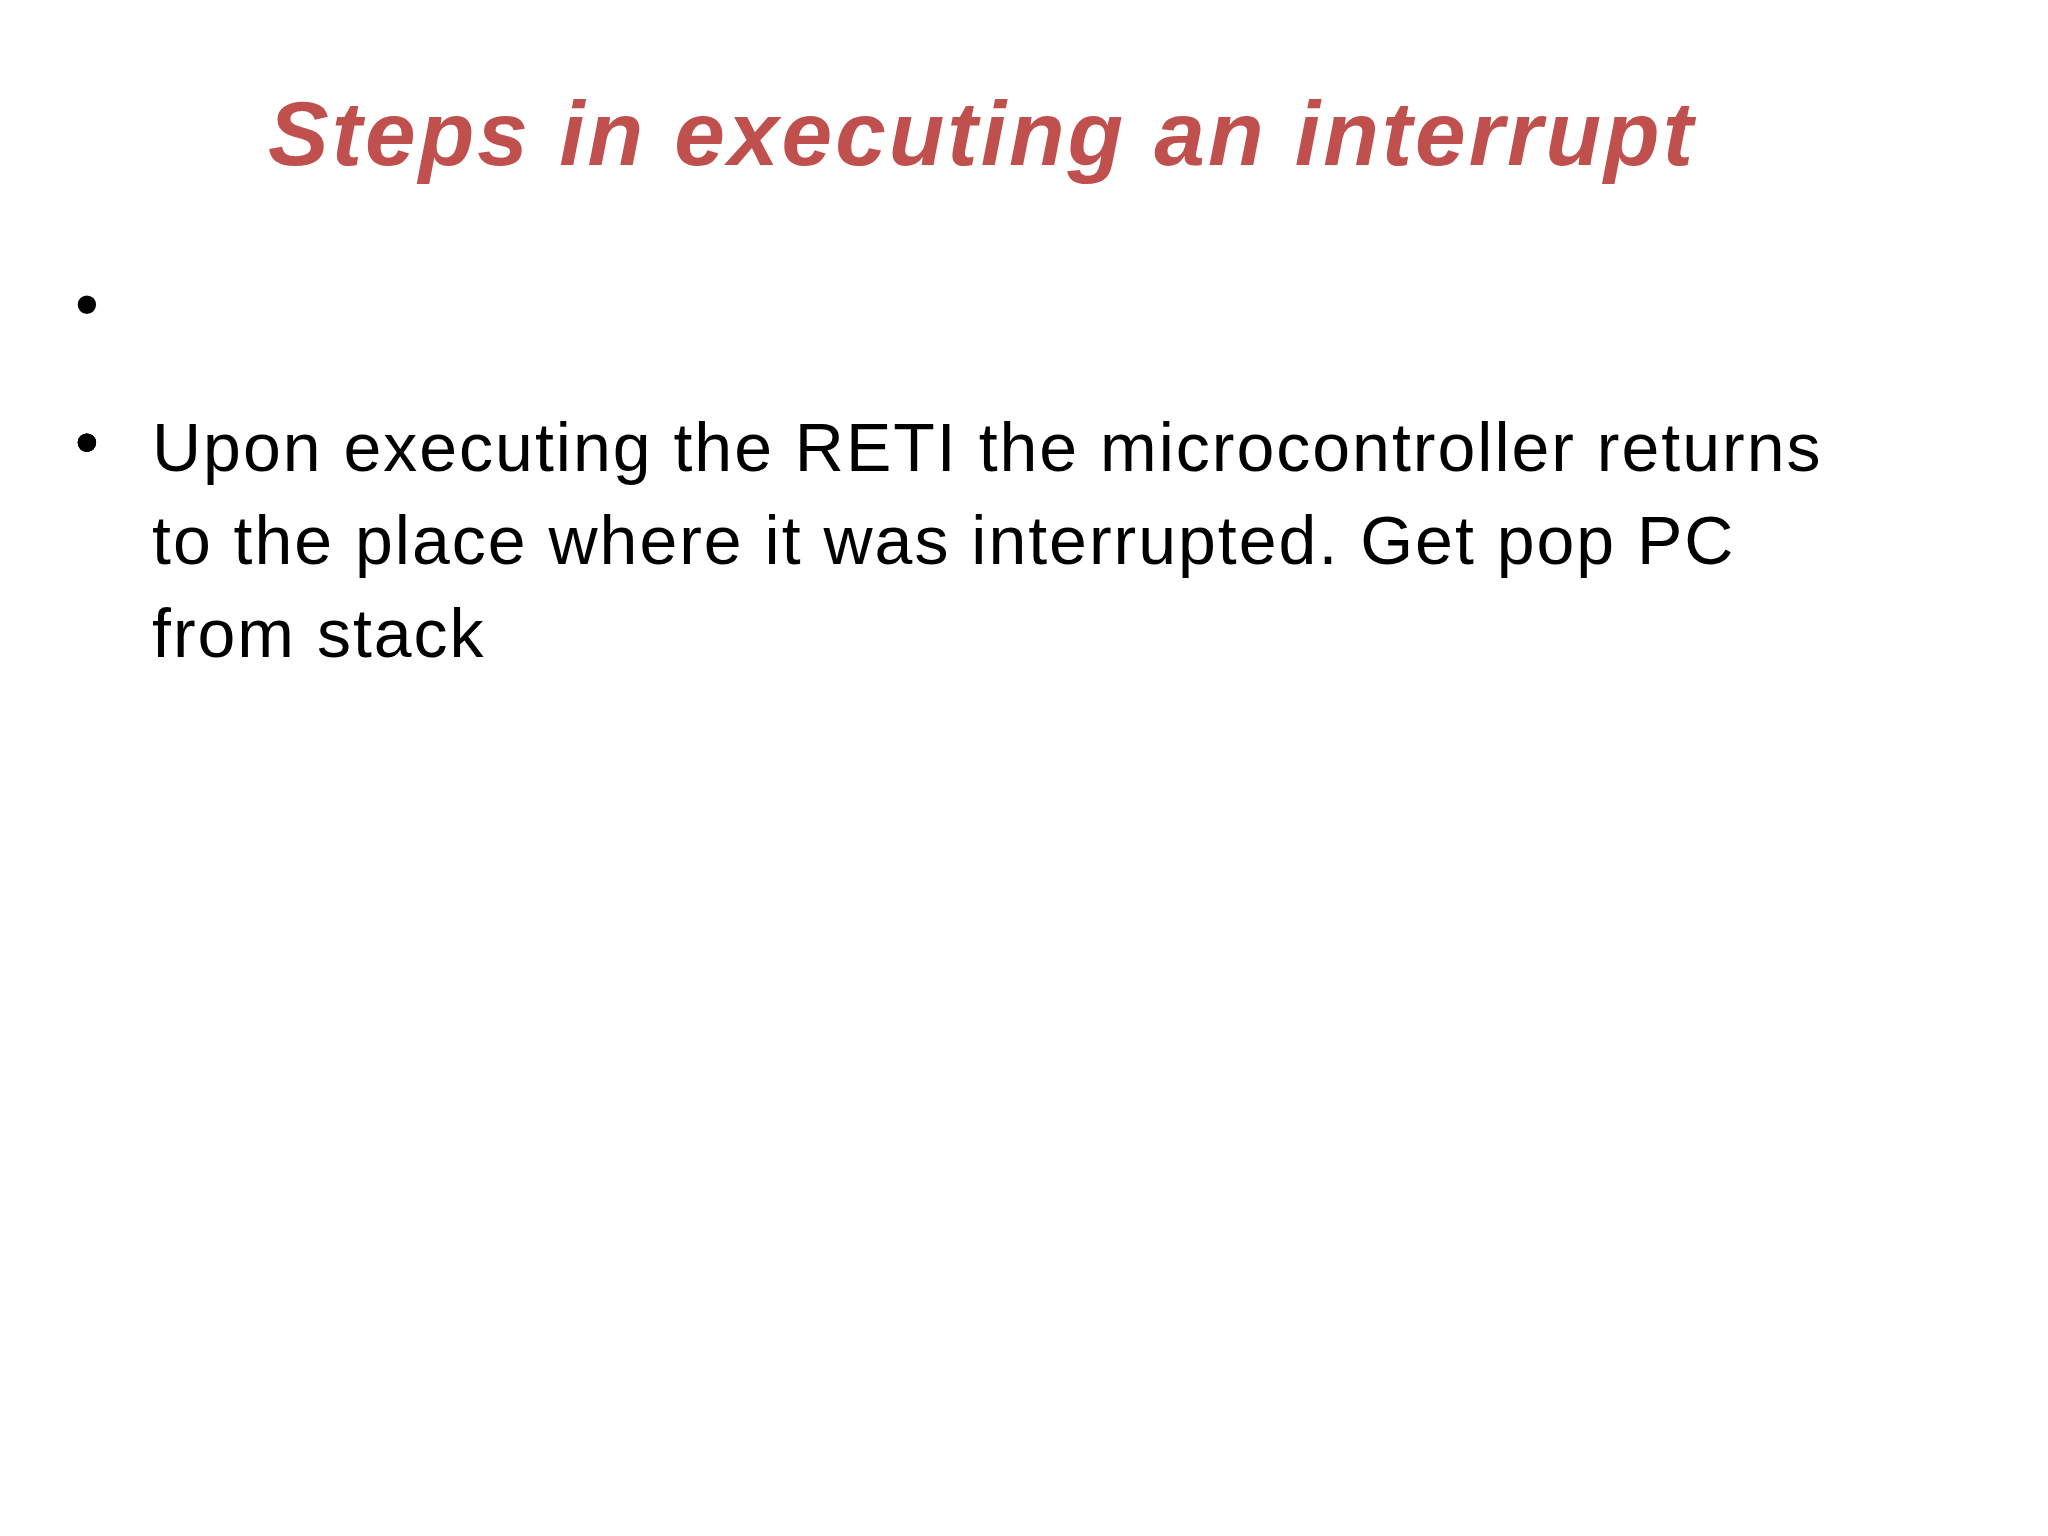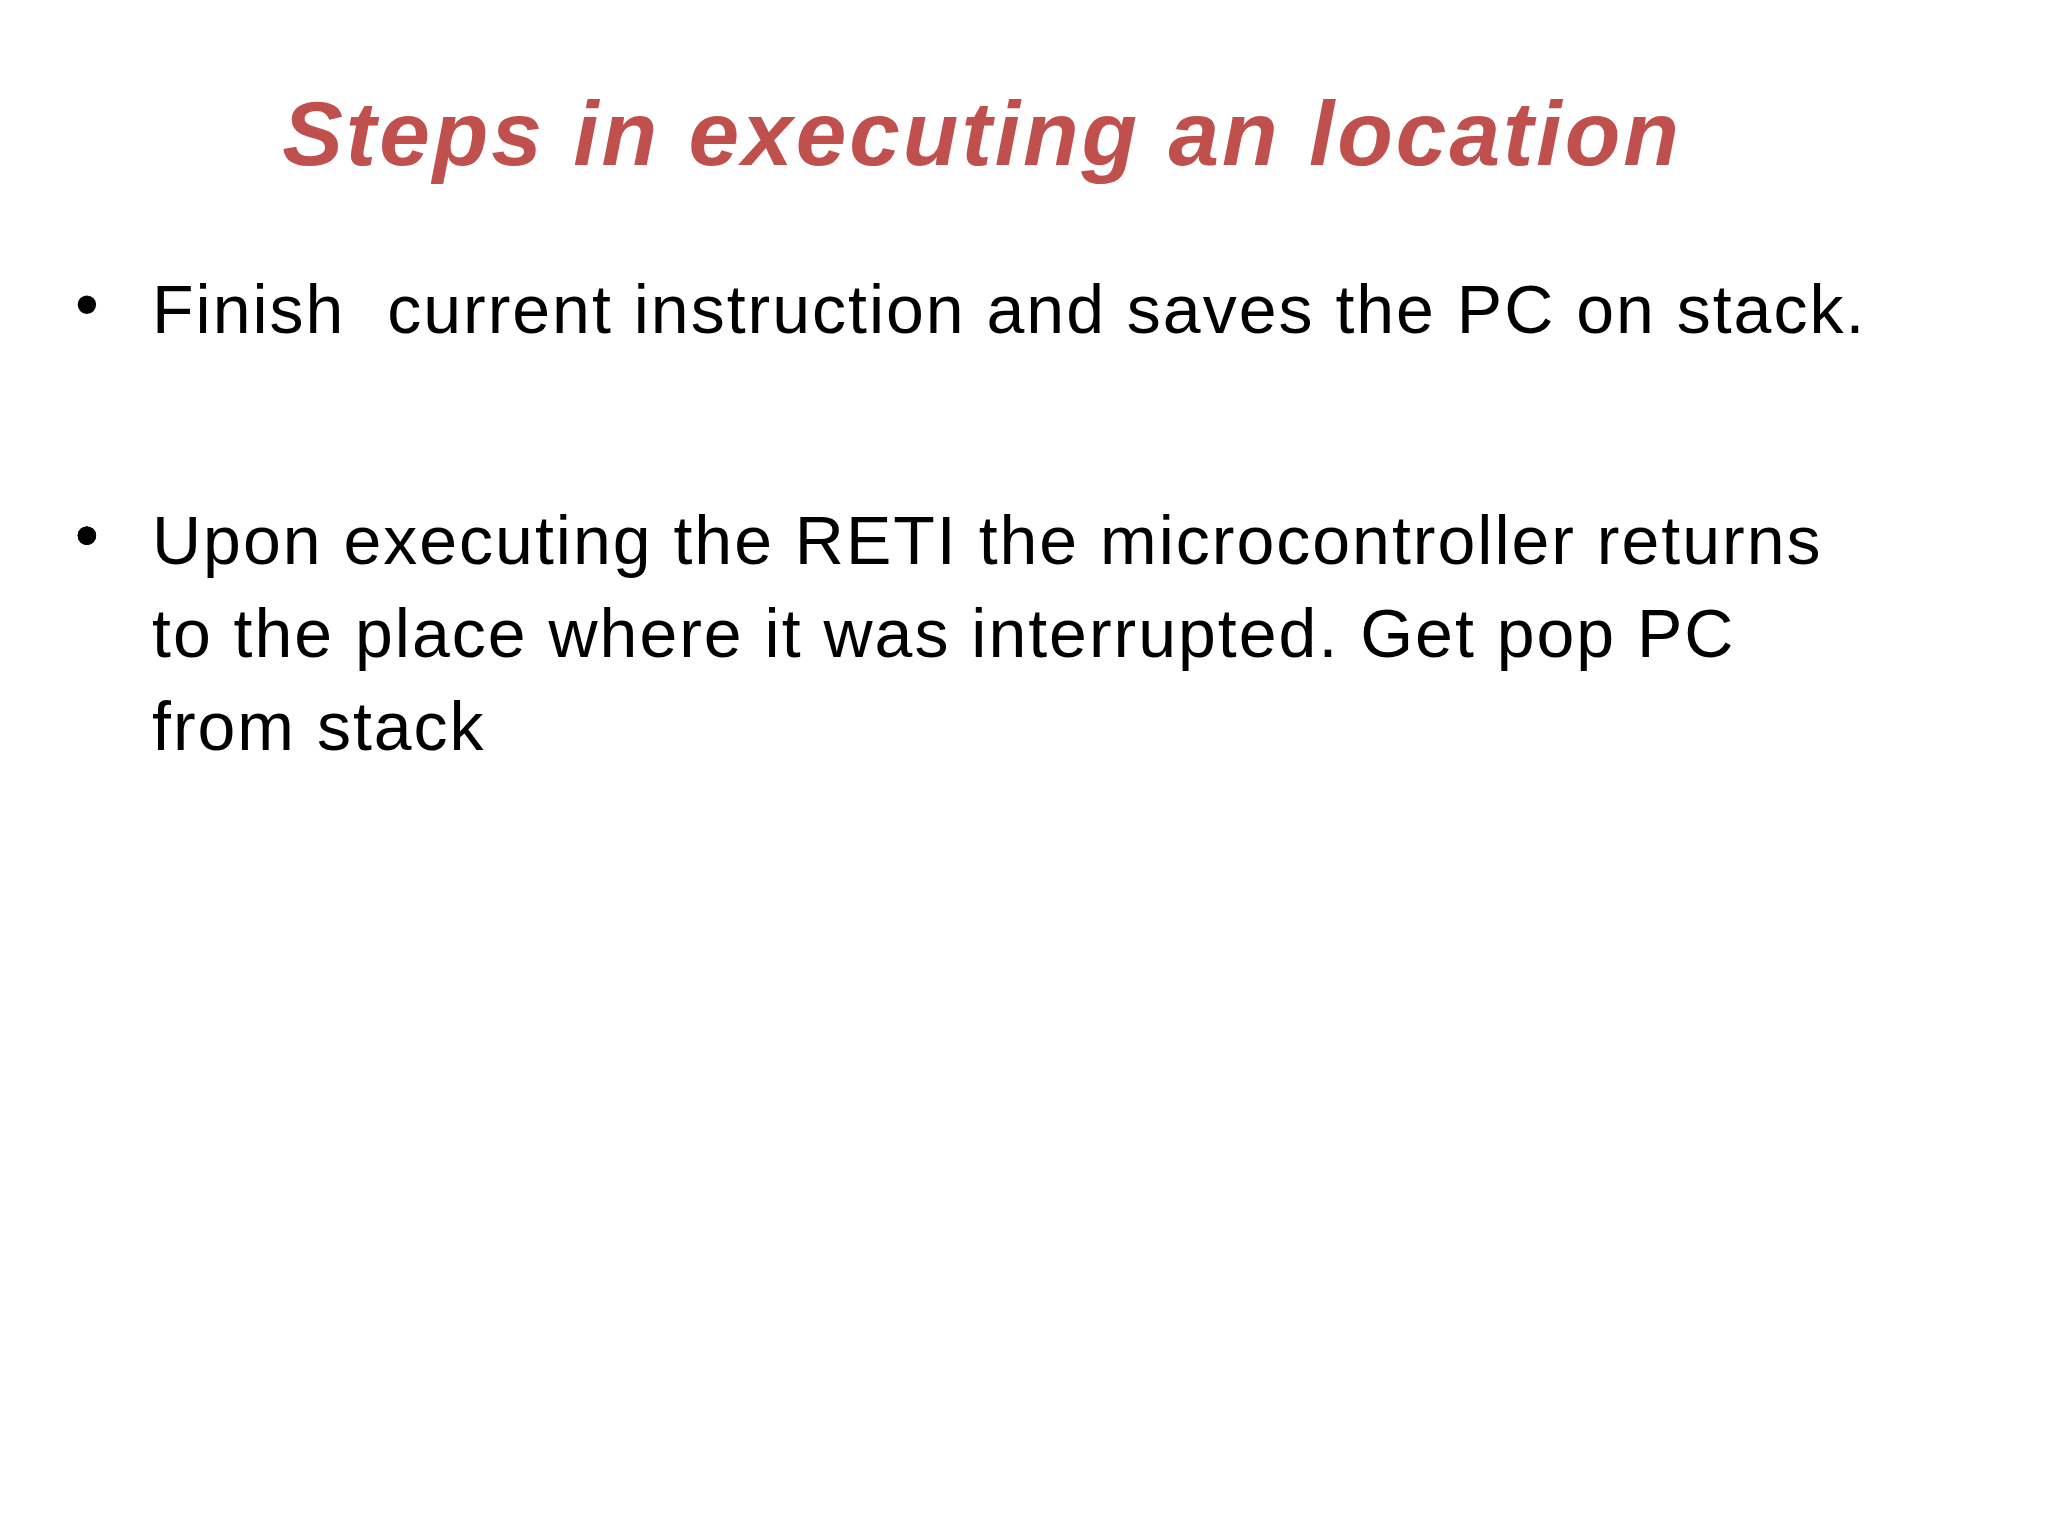--- a/index.html
+++ b/index.html
@@ -59,23 +59,23 @@
     font-size: 68px;
     line-height: 80px;
     letter-spacing: 0;
     color: var(--text-color, #000000);
   }
 </style>
 </head>
 <body>
 
 <div class="slide">
-  <div class="slide-title">Steps in executing an location</div>
+  <div class="slide-title">Steps in executing an interrupt</div>
 
   <ul class="bullet-list">
-    <li class="bullet-item"><span class="bullet-marker">•</span><span class="bullet-text">Finish  current instruction and saves the PC on stack.</span></li>
+    <li class="bullet-item"><span class="bullet-marker">•</span></li>
     <li class="bullet-item"><span class="bullet-marker">•</span></li>
     <li class="bullet-item"><span class="bullet-marker">•</span></li>
     <li class="bullet-item"><span class="bullet-marker">•</span><span class="bullet-text">Upon executing the RETI the microcontroller returns
 to the place where it was interrupted. Get pop PC
 from stack</span></li>
   </ul>
 </div>
 
 </body></html>

